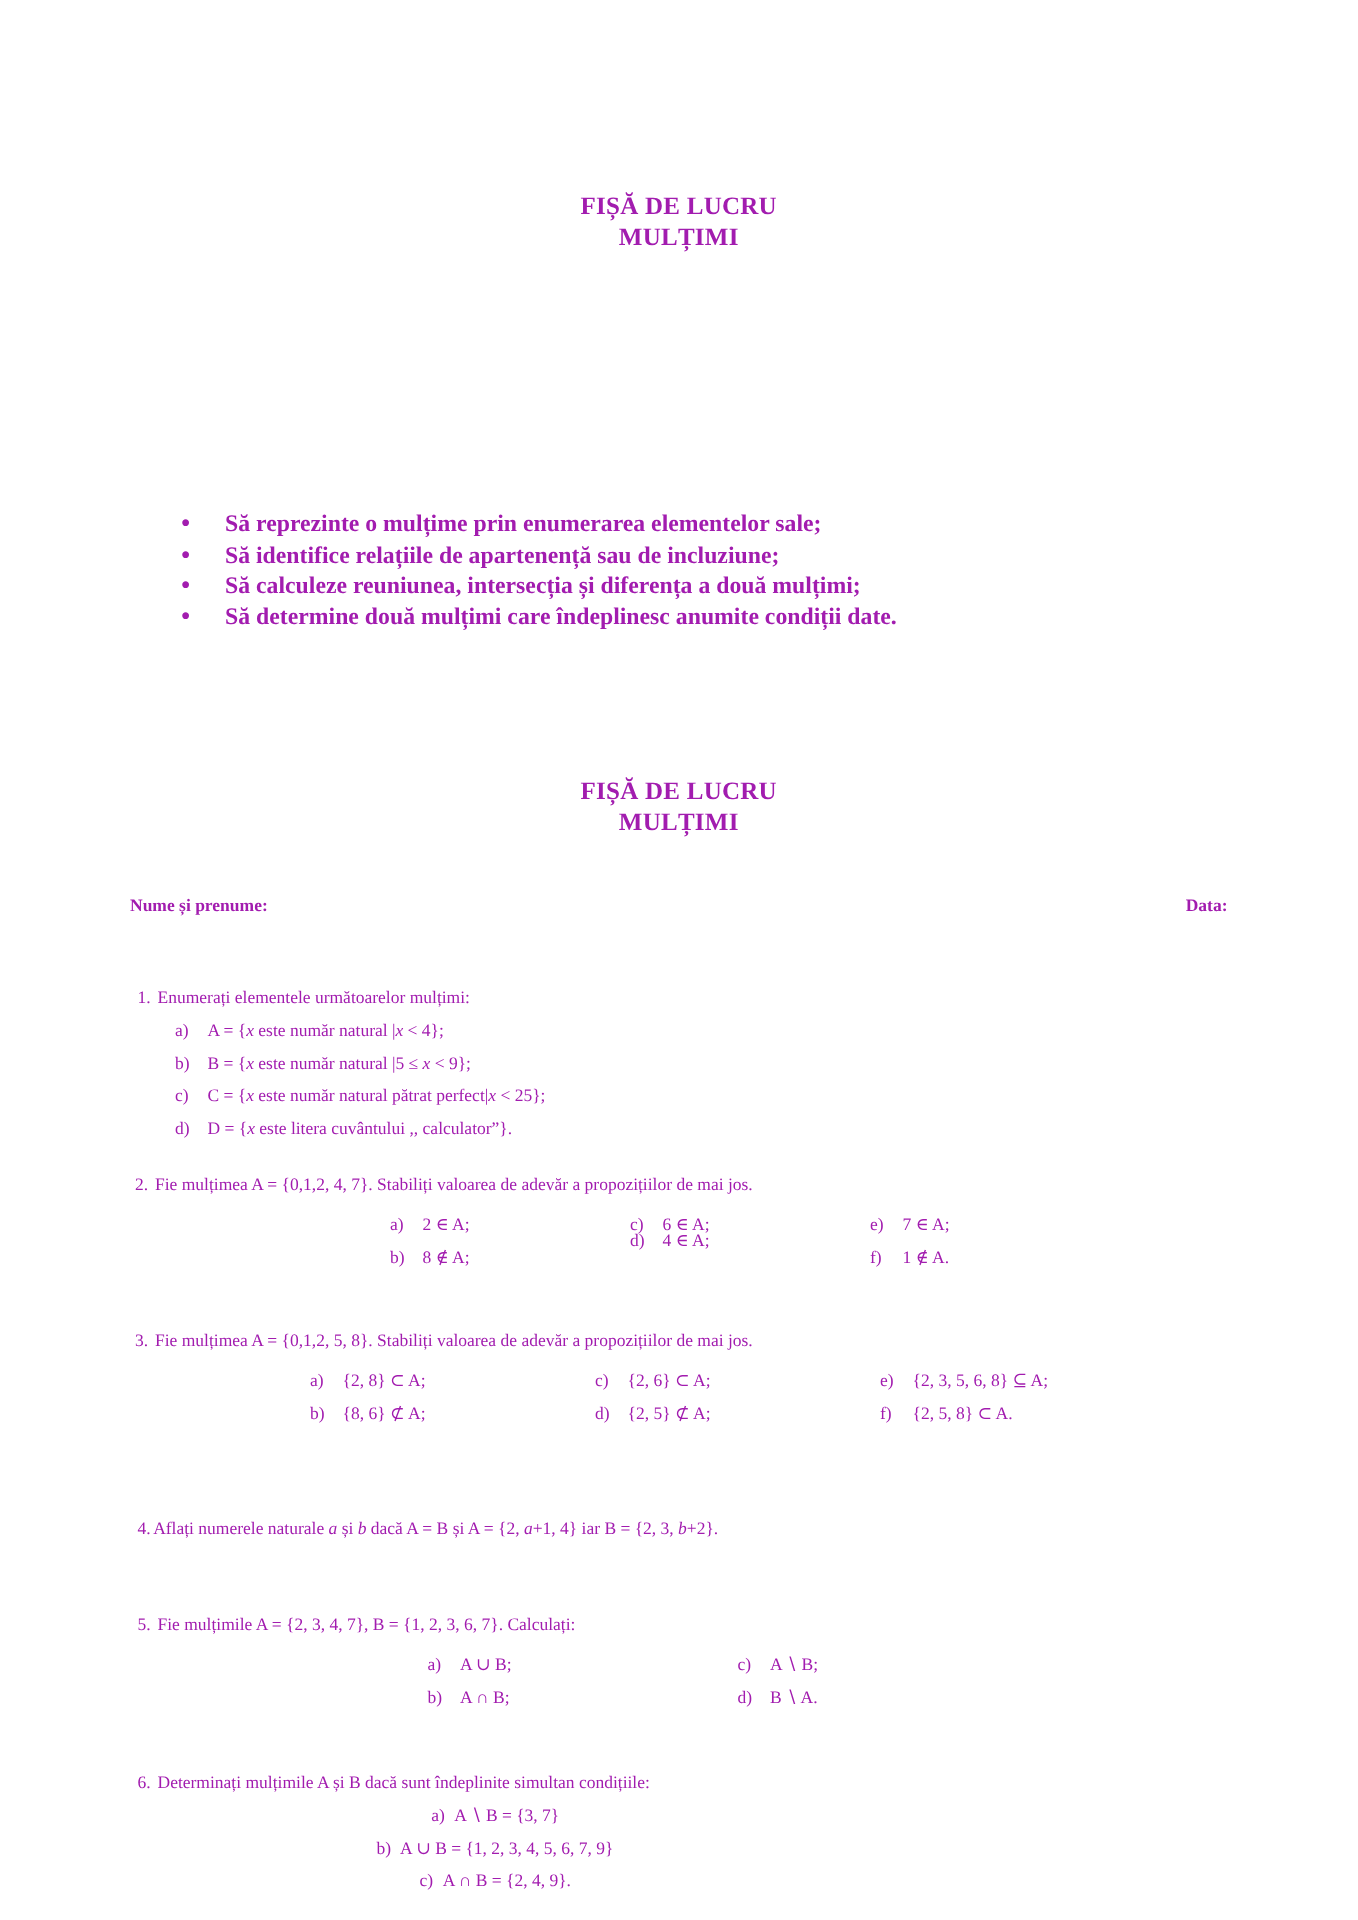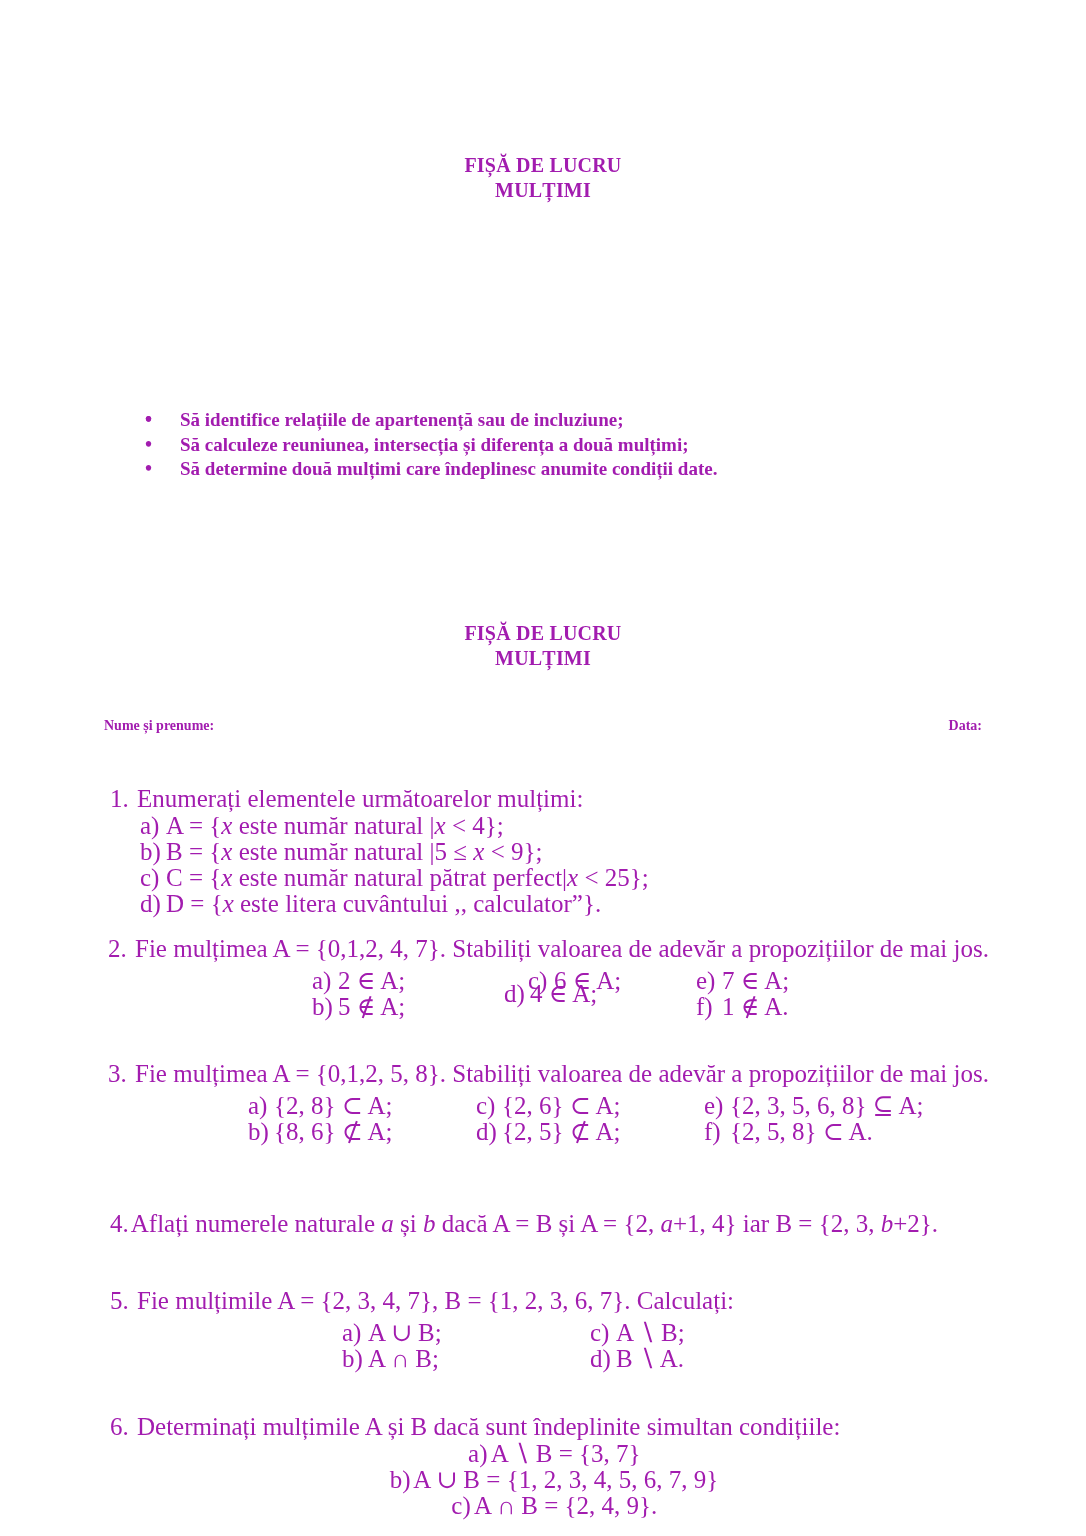--- a/index.html
+++ b/index.html
@@ -82,21 +82,21 @@
     font-size: 14px;
     line-height: 24px;
   }
   #name-row .nm-left  { float: left; }
   #name-row .nm-right { float: right; }
   #name-row::after { content: ""; display: block; clear: both; }
 
   
   .exercise {
     position: absolute;
-    font-size: 25px;
+    font-size: 14px;
     line-height: 26px;
     white-space: nowrap;
   }
   .ex-stem { display: block; }
   .ex-stem .num { margin-right: 2px; }
 
   
   .sub-list {
     display: block;
     margin: 0;
@@ -139,20 +139,21 @@
   <div class="doc-title" id="title-top">
     <span class="line">FIȘĂ DE LUCRU</span>
     <span class="line">MULȚIMI</span>
   </div>
 
 
   <div id="objectives">
     <ul>
       <li>
         <span class="bullet">•</span>
+        <span>Să reprezinte o mulțime prin enumerarea elementelor sale;</span>
       </li>
       <li>
         <span class="bullet">•</span>
         <span>Să identifice relațiile de apartenență sau de incluziune;</span>
       </li>
       <li>
         <span class="bullet">•</span>
         <span>Să calculeze reuniunea, intersecția și diferența a două mulțimi;</span>
       </li>
       <li>
@@ -193,22 +194,22 @@
     </span>
   </div>
 
   <div class="exercise" id="ex2">
     <span class="ex-stem">
       <span class="num">2.</span>
       <span>Fie mulțimea A = {0,1,2, 4, 7}. Stabiliți valoarea de adevăr a propozițiilor de mai jos.</span>
     </span>
     <span class="grid-cols">
       <span class="gcell" style="left:204px;  top:6px;"><span class="lbl">a)</span><span>2 ∈ A;</span></span>
-      <span class="gcell" style="left:204px;  top:32px;"><span class="lbl">b)</span><span>5 ∉ A;</span></span>
-      <span class="gcell" style="left:420px;  top:6px;"><span class="lbl">c)</span><span>6 ∈ A;</span></span>
+      <span class="gcell" style="left:204px;  top:32px;"><span class="lbl">b)</span><span>8 ∉ A;</span></span>
+      <span class="gcell" style="left:396px;  top:6px;"><span class="lbl">c)</span><span>6 ∈ A;</span></span>
       <span class="gcell" style="left:396px;  top:19px;"><span class="lbl">d)</span><span>4 ∈ A;</span></span>
       <span class="gcell" style="left:588px;  top:6px;"><span class="lbl">e)</span><span>7 ∈ A;</span></span>
       <span class="gcell" style="left:588px;  top:32px;"><span class="lbl">f)</span><span>1 ∉ A.</span></span>
     </span>
   </div>
 
   <div class="exercise" id="ex3">
     <span class="ex-stem">
       <span class="num">3.</span>
       <span>Fie mulțimea A = {0,1,2, 5, 8}. Stabiliți valoarea de adevăr a propozițiilor de mai jos.</span>

